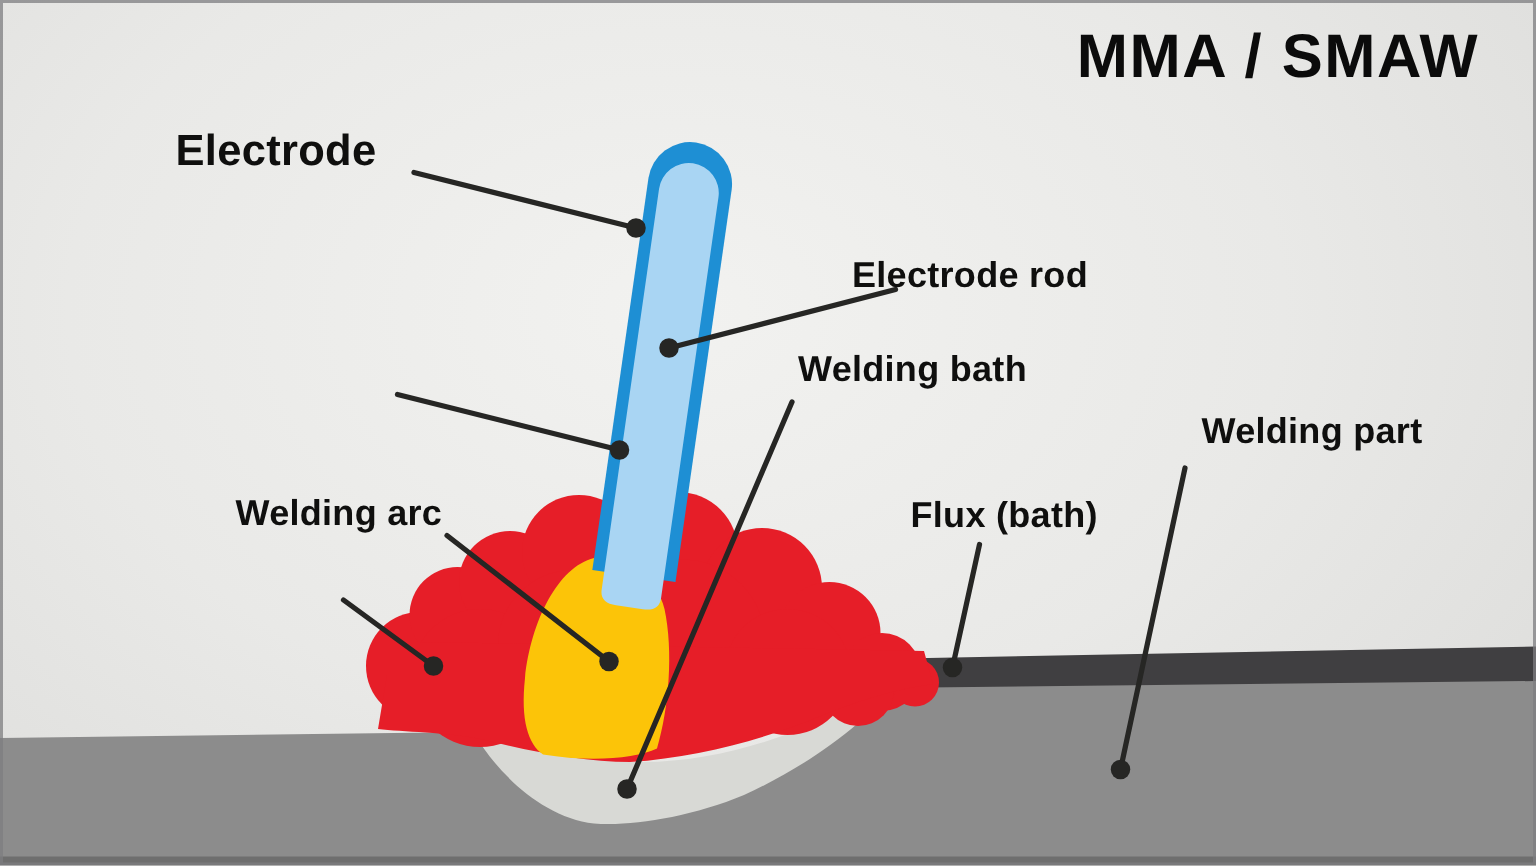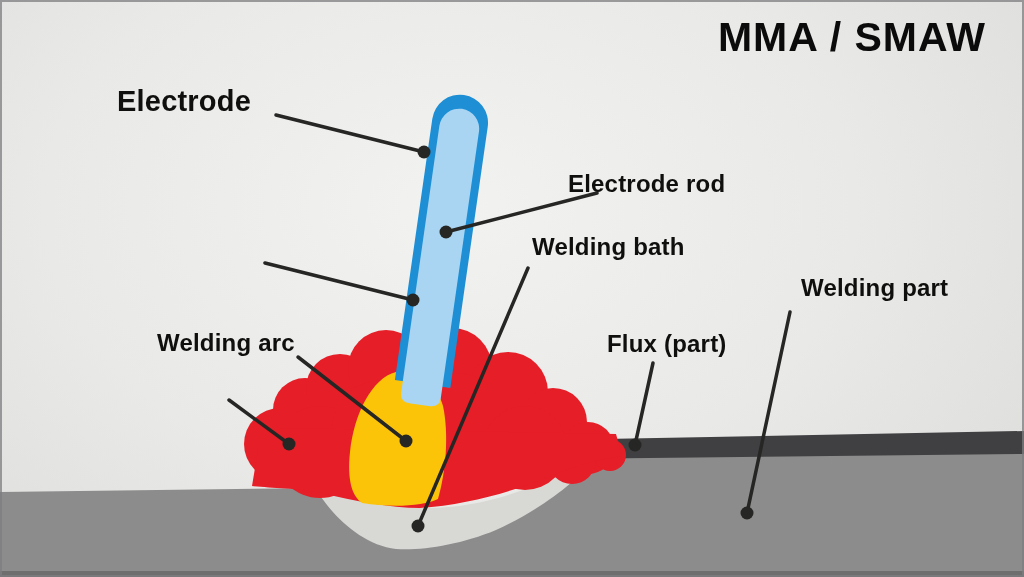--- a/index.html
+++ b/index.html
@@ -112,18 +112,18 @@
   <div class="lbl lbl-big" style="left:117px;top:86px">Electrode</div>
 
   <div class="lbl" style="left:568px;top:171px">Electrode rod</div>
 
 
   <div class="lbl" style="left:532px;top:234px">Welding bath</div>
 
   <div class="lbl" style="left:157px;top:330px">Welding arc</div>
 
 
-  <div class="lbl" style="left:607px;top:331px">Flux (part)</div>
+  <div class="lbl" style="left:607px;top:331px">Flux (bath)</div>
 
   <div class="lbl" style="left:801px;top:275px">Welding part</div>
 
   <div class="frame-border"></div>
 </div>
 
 </body></html>

